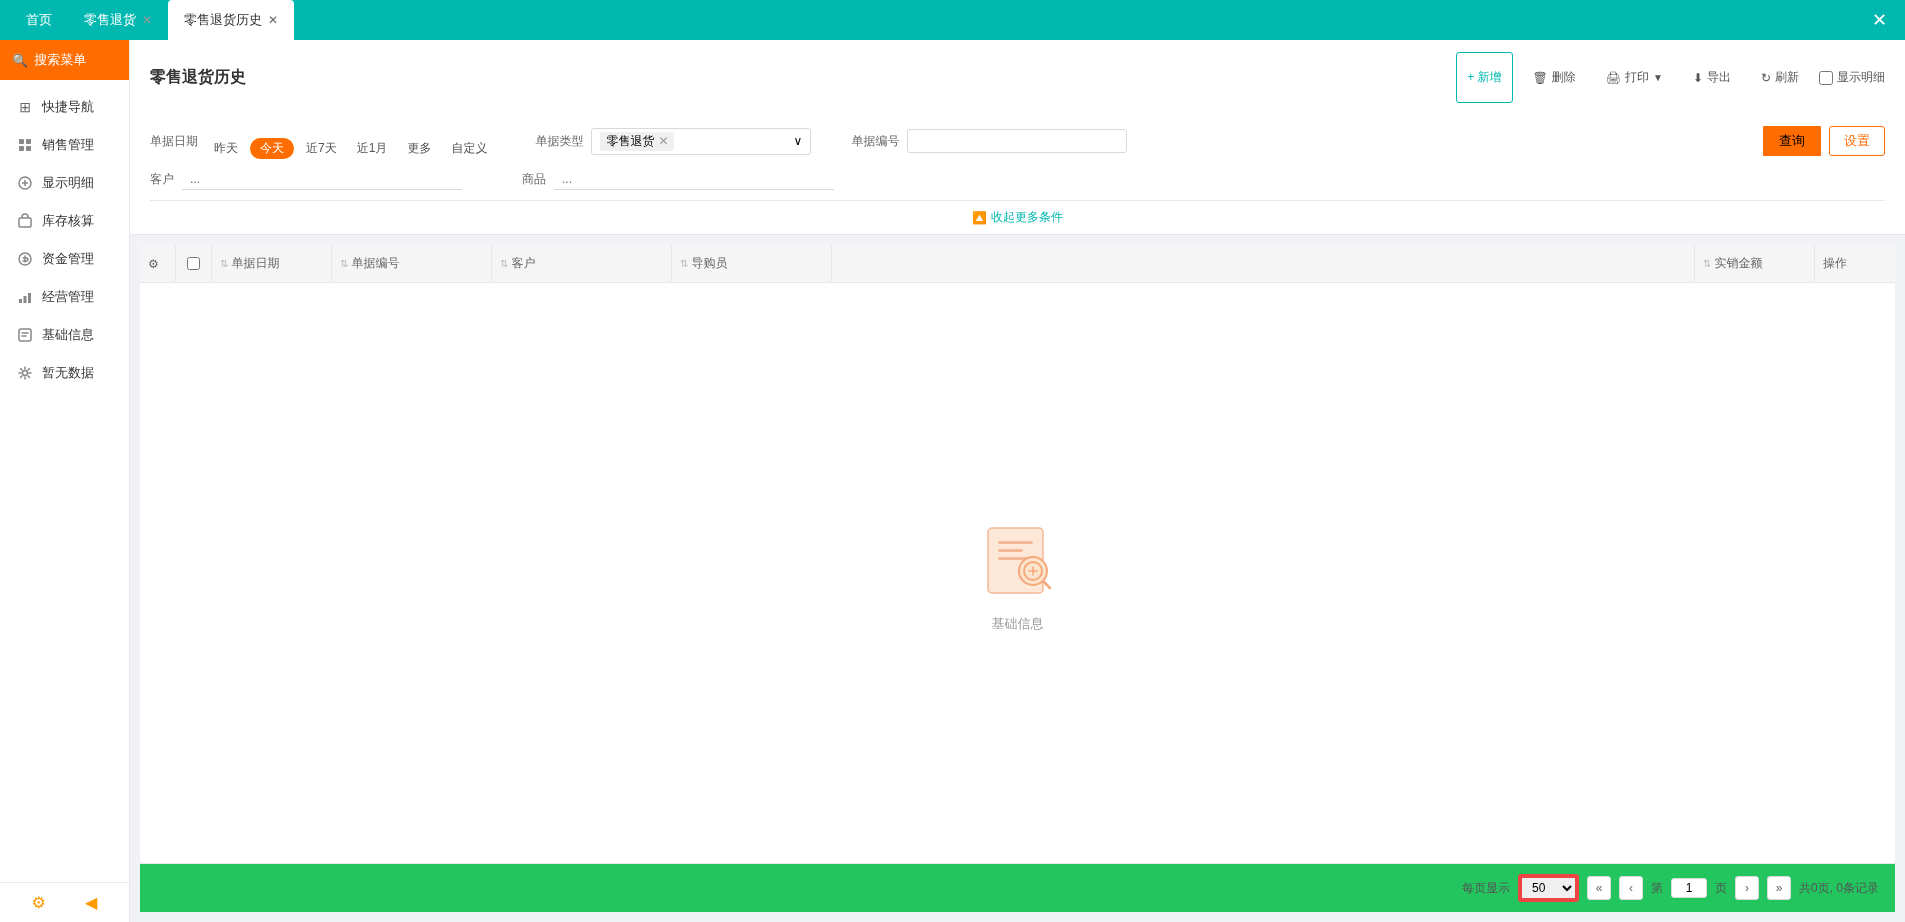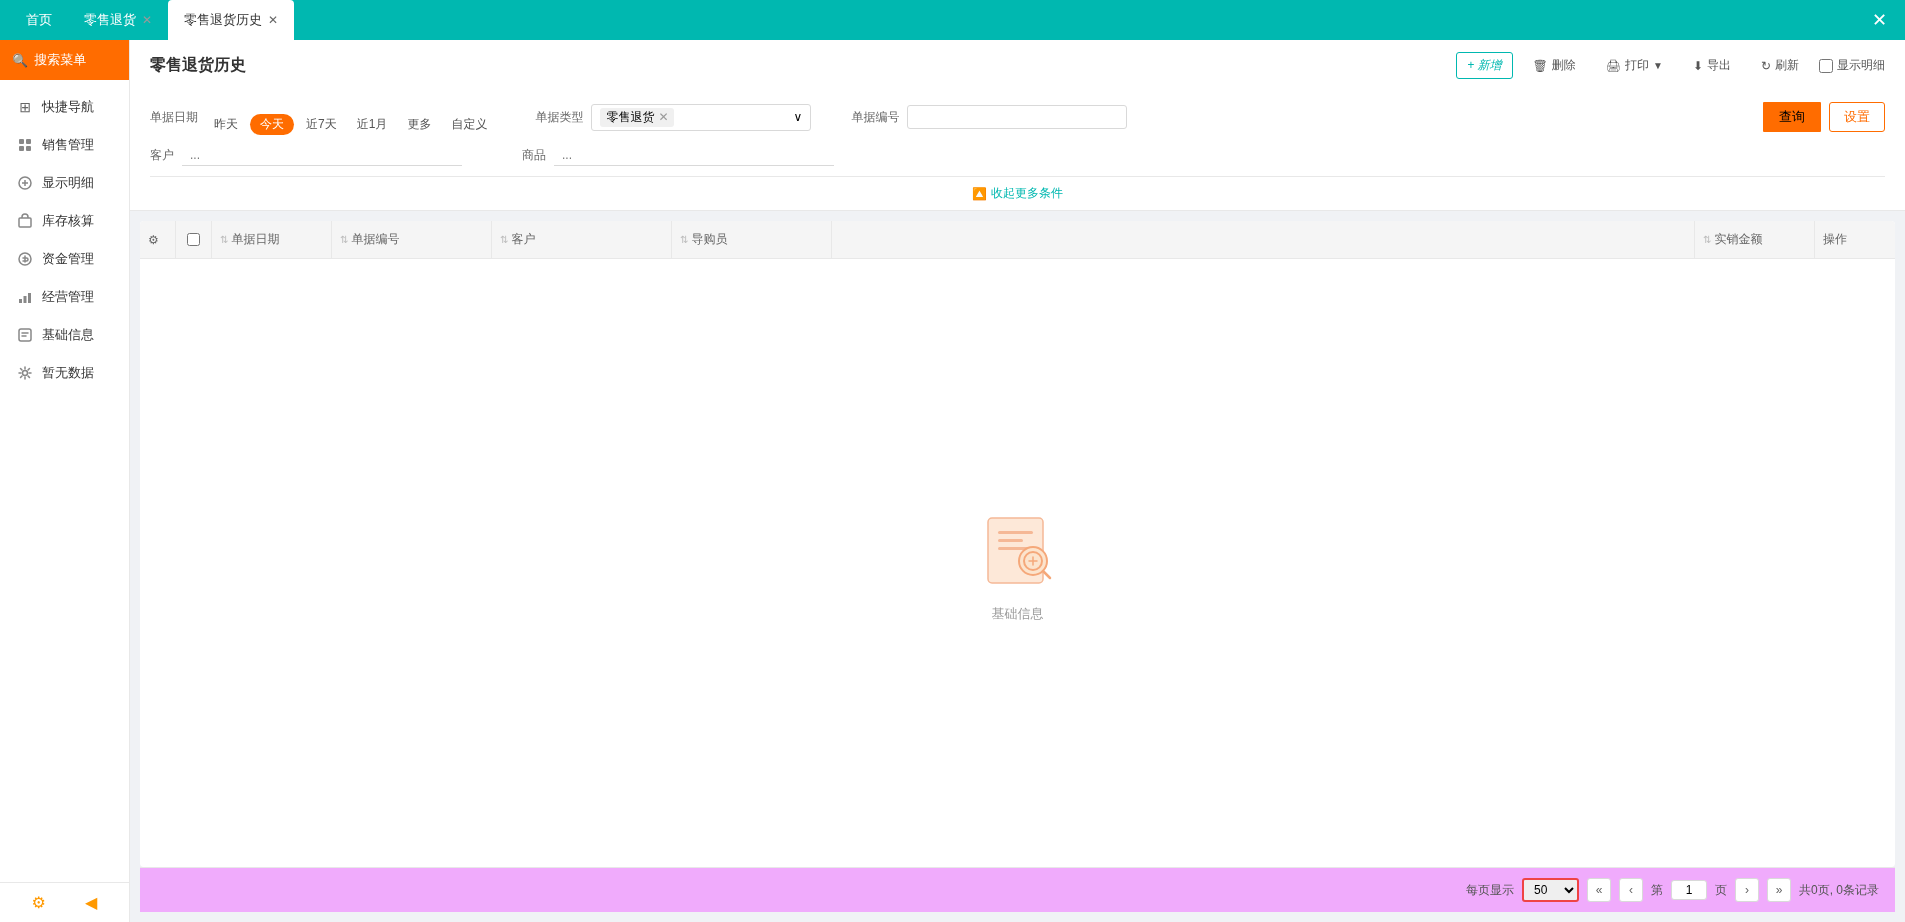--- a/index.html
+++ b/index.html
@@ -154,22 +154,21 @@
       border: none;
       background: none;
       cursor: pointer;
       color: #555;
       font-size: 12px;
     }
     .btn-new {
       color: #00b8b0;
       border: 1px solid #00b8b0;
       border-radius: 3px;
-      padding: 4px 10px;
-      font-style: italic;
+      padding: 16px 10px;
     }
     .btn-query {
       background: #ff6c00;
       color: #000000;
       border: none;
       border-radius: 1px;
       padding: 6px 16px;
       cursor: pointer;
       font-size: 13px;
     }
@@ -333,34 +332,34 @@
       height: 90px;
       position: relative;
     }
     .empty-text {
       color: #999;
       font-size: 13px;
     }
 
     
     .pagination {
-      background: #f0abfc;
+      background: #22c55e;
       margin: 0 10px 10px 10px;
       border-top: 1px solid #e8e8e8;
       padding: 10px 16px;
       display: flex;
       align-items: center;
       justify-content: flex-end;
       gap: 8px;
       font-size: 12px;
       color: #555;
       flex-shrink: 0;
     }
     .page-size-select {
-      border: 2px solid #ef4444;
+      border: 4px solid #ef4444;
       border-radius: 3px;
       padding: 2px 6px;
       font-size: 12px;
       cursor: pointer;
     }
     .page-btn {
       width: 24px;
       height: 24px;
       display: flex;
       align-items: center;

